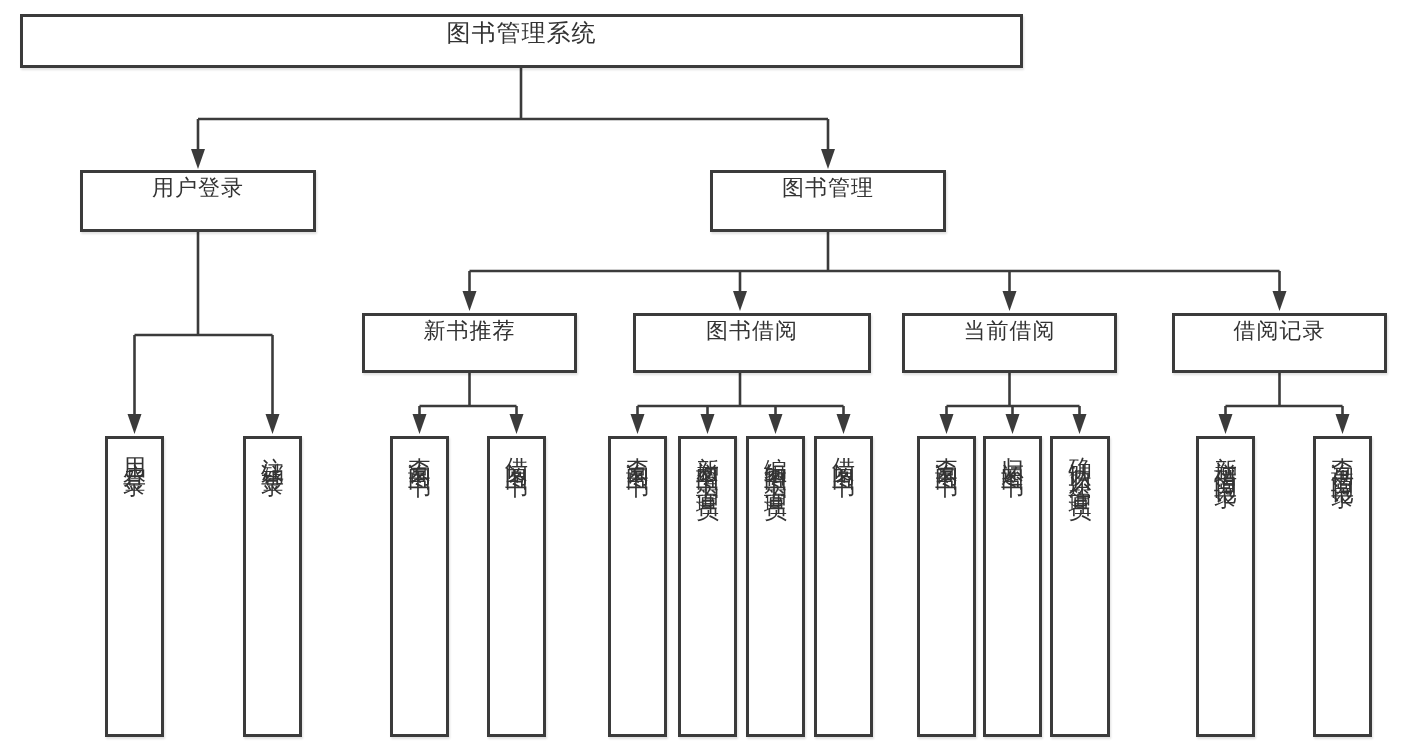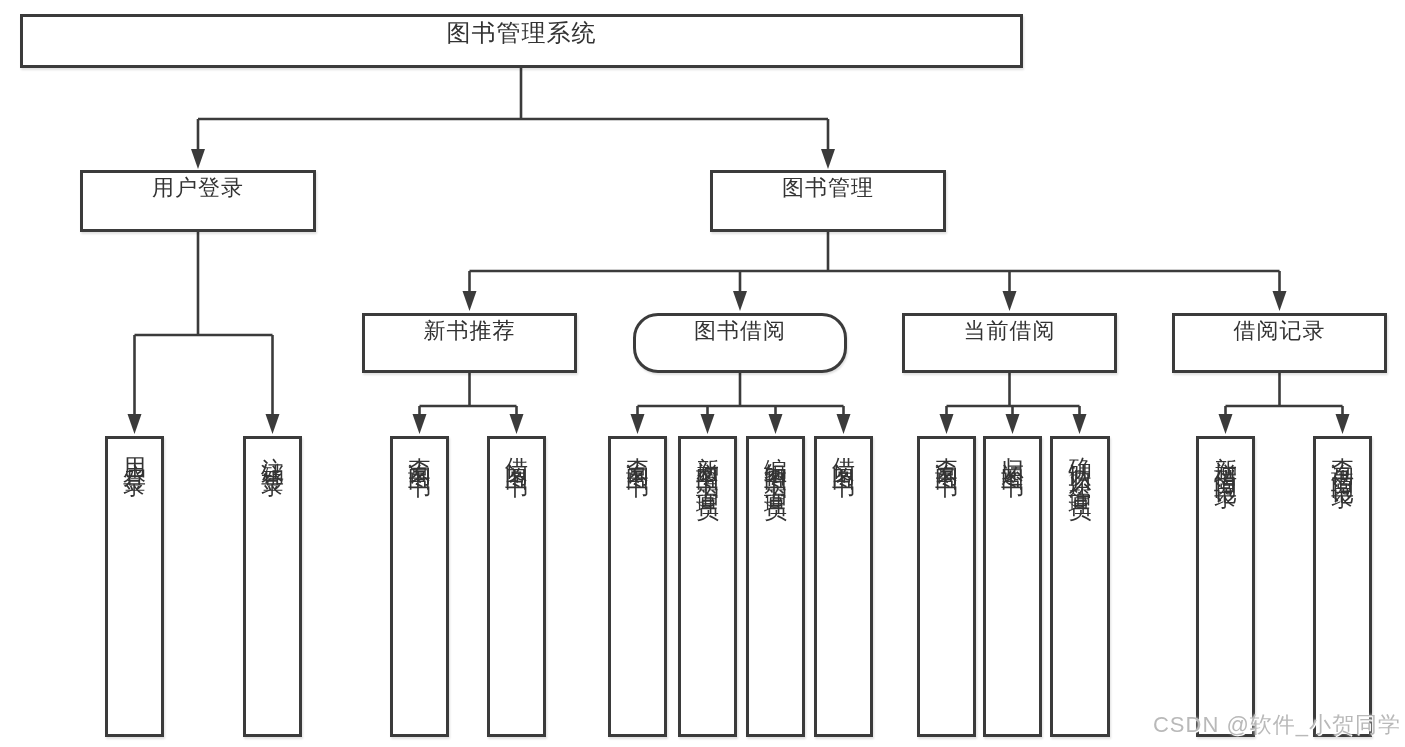--- a/index.html
+++ b/index.html
@@ -98,21 +98,21 @@
   <div class="node node-h" style="left:80px;top:170px;width:236px;height:62px;">
     <span>用户登录</span>
   </div>
   <div class="node node-h" style="left:362px;top:313px;width:215px;height:60px;">
     <span>新书推荐</span>
   </div>
 
   <div class="node node-h" style="left:710px;top:170px;width:236px;height:62px;">
     <span>图书管理</span>
   </div>
-  <div class="node node-h" style="left:633px;top:313px;width:214px;height:60px;border-radius:25px;">
+  <div class="node node-h" style="left:633px;top:313px;width:238px;height:60px;">
     <span>图书借阅</span>
   </div>
   <div class="node node-h" style="left:902px;top:313px;width:215px;height:60px;">
     <span>当前借阅</span>
   </div>
   <div class="node node-h" style="left:1172px;top:313px;width:215px;height:60px;">
     <span>借阅记录</span>
   </div>
 
   <div class="node node-leaf" style="left:105px;top:436px;width:59px;height:301px;">
@@ -152,14 +152,13 @@
     <span class="vtext">确认归还（管理员）</span>
   </div>
 
   <div class="node node-leaf" style="left:1196px;top:436px;width:59px;height:301px;">
     <span class="vtext">新增借阅记录</span>
   </div>
   <div class="node node-leaf" style="left:1313px;top:436px;width:59px;height:301px;">
     <span class="vtext">查询借阅记录</span>
   </div>
 
-  <div class="watermark">CSDN @软件_小贺同学</div>
 </div>
 
 </body></html>

